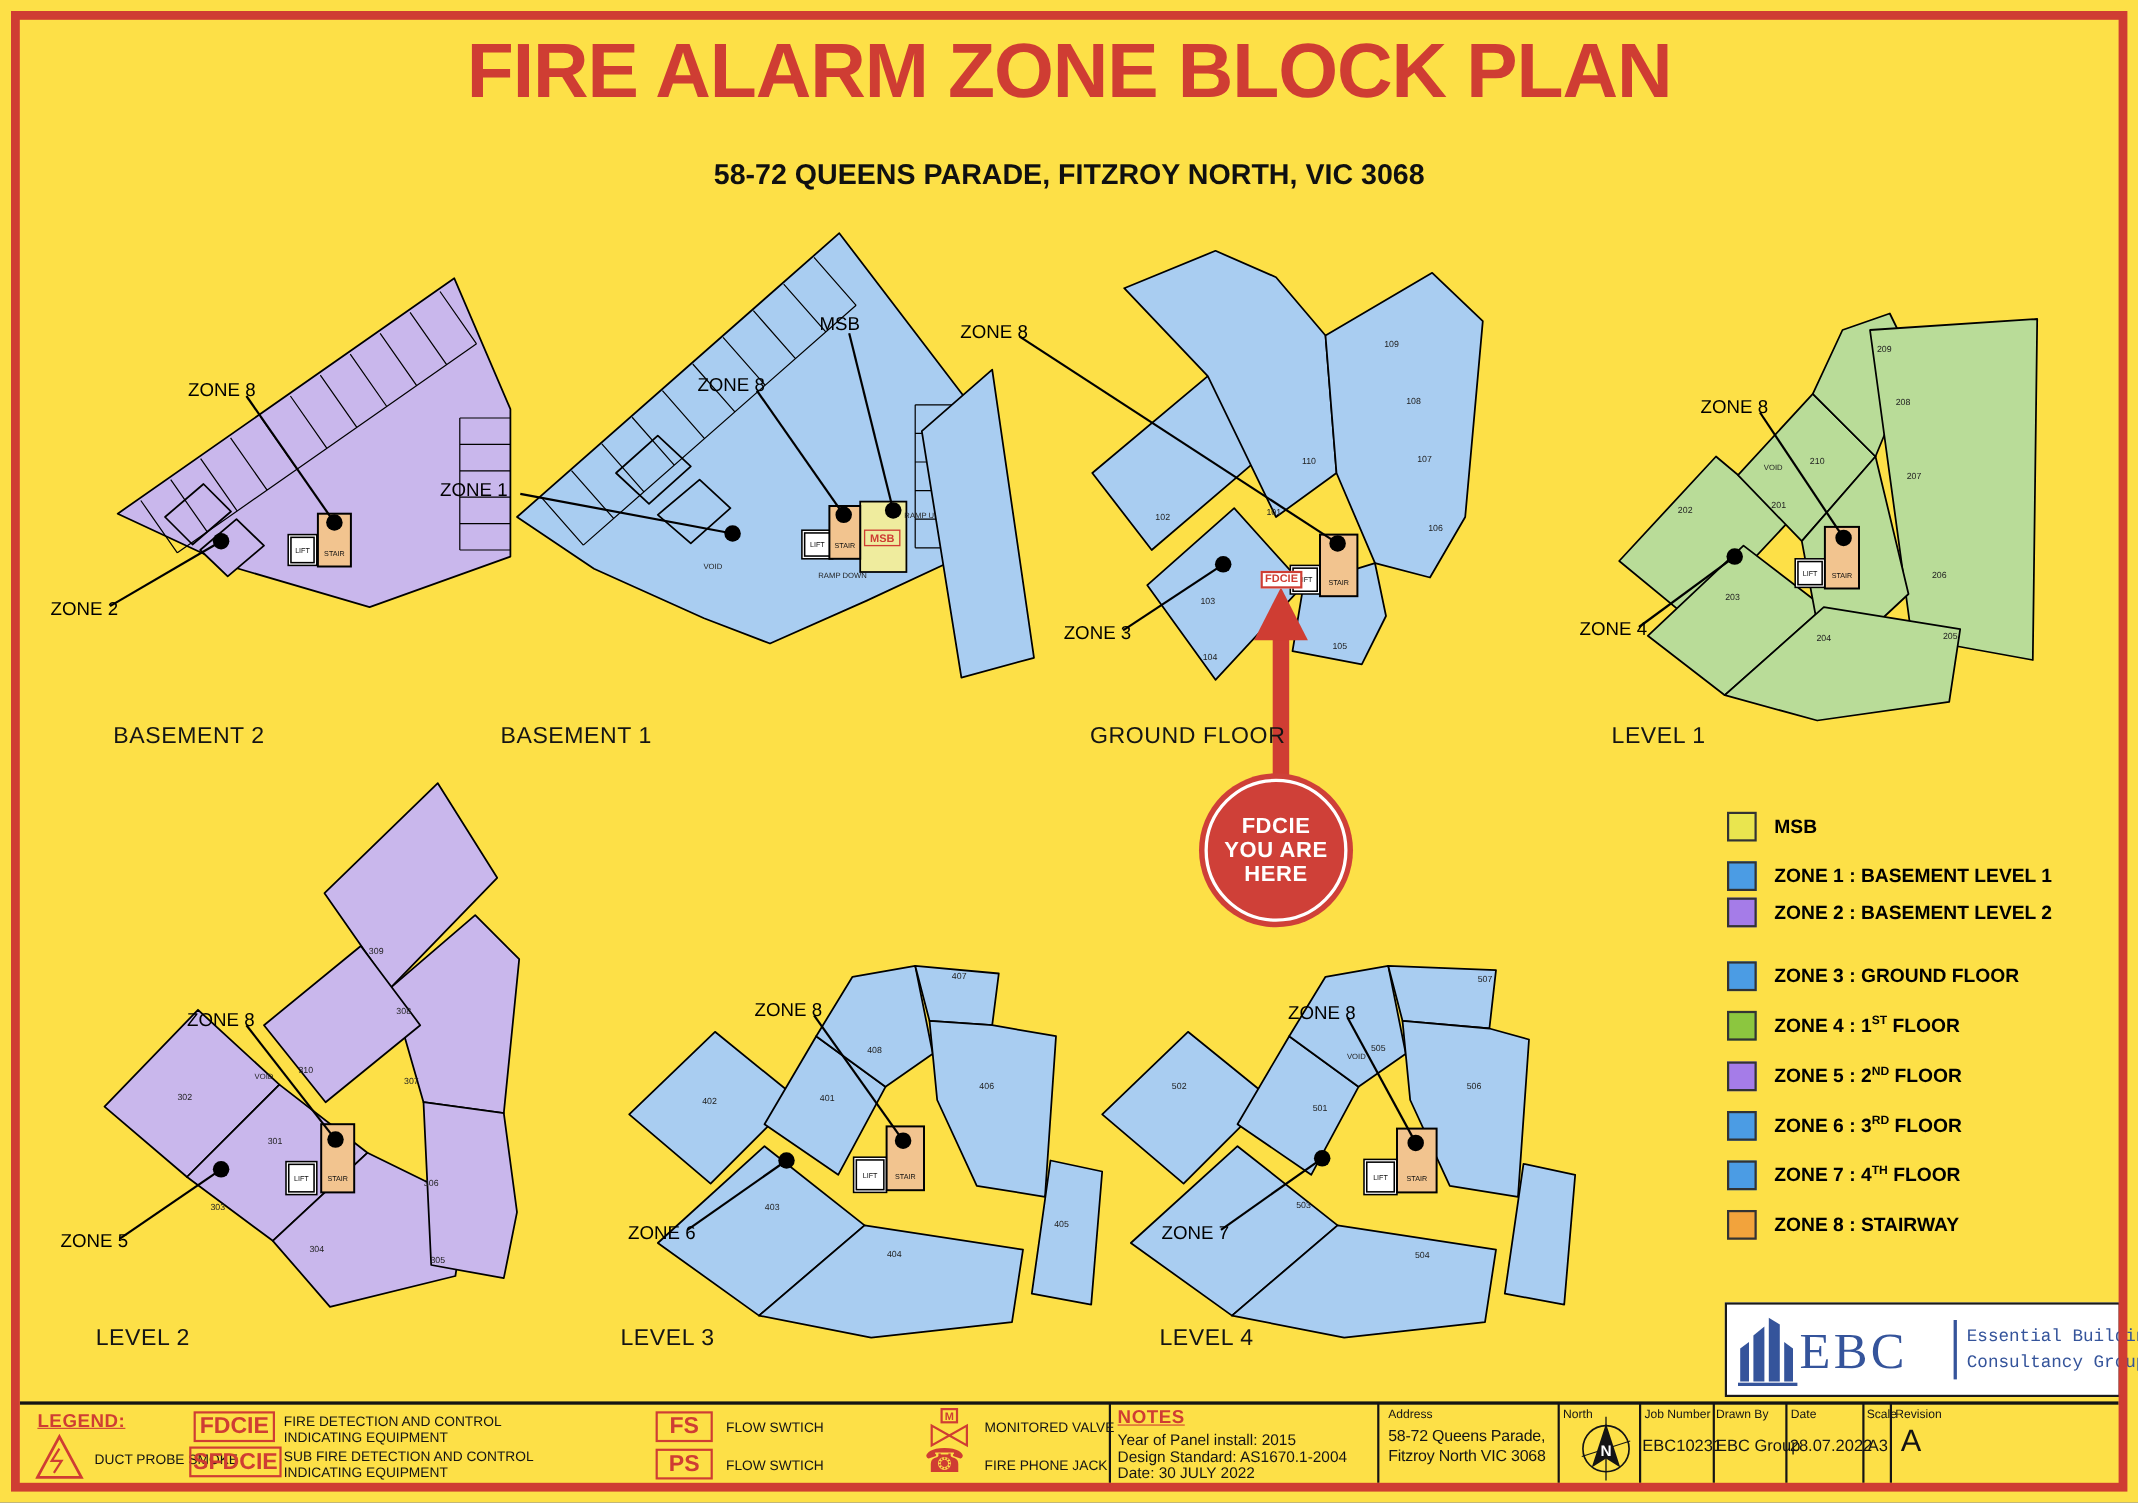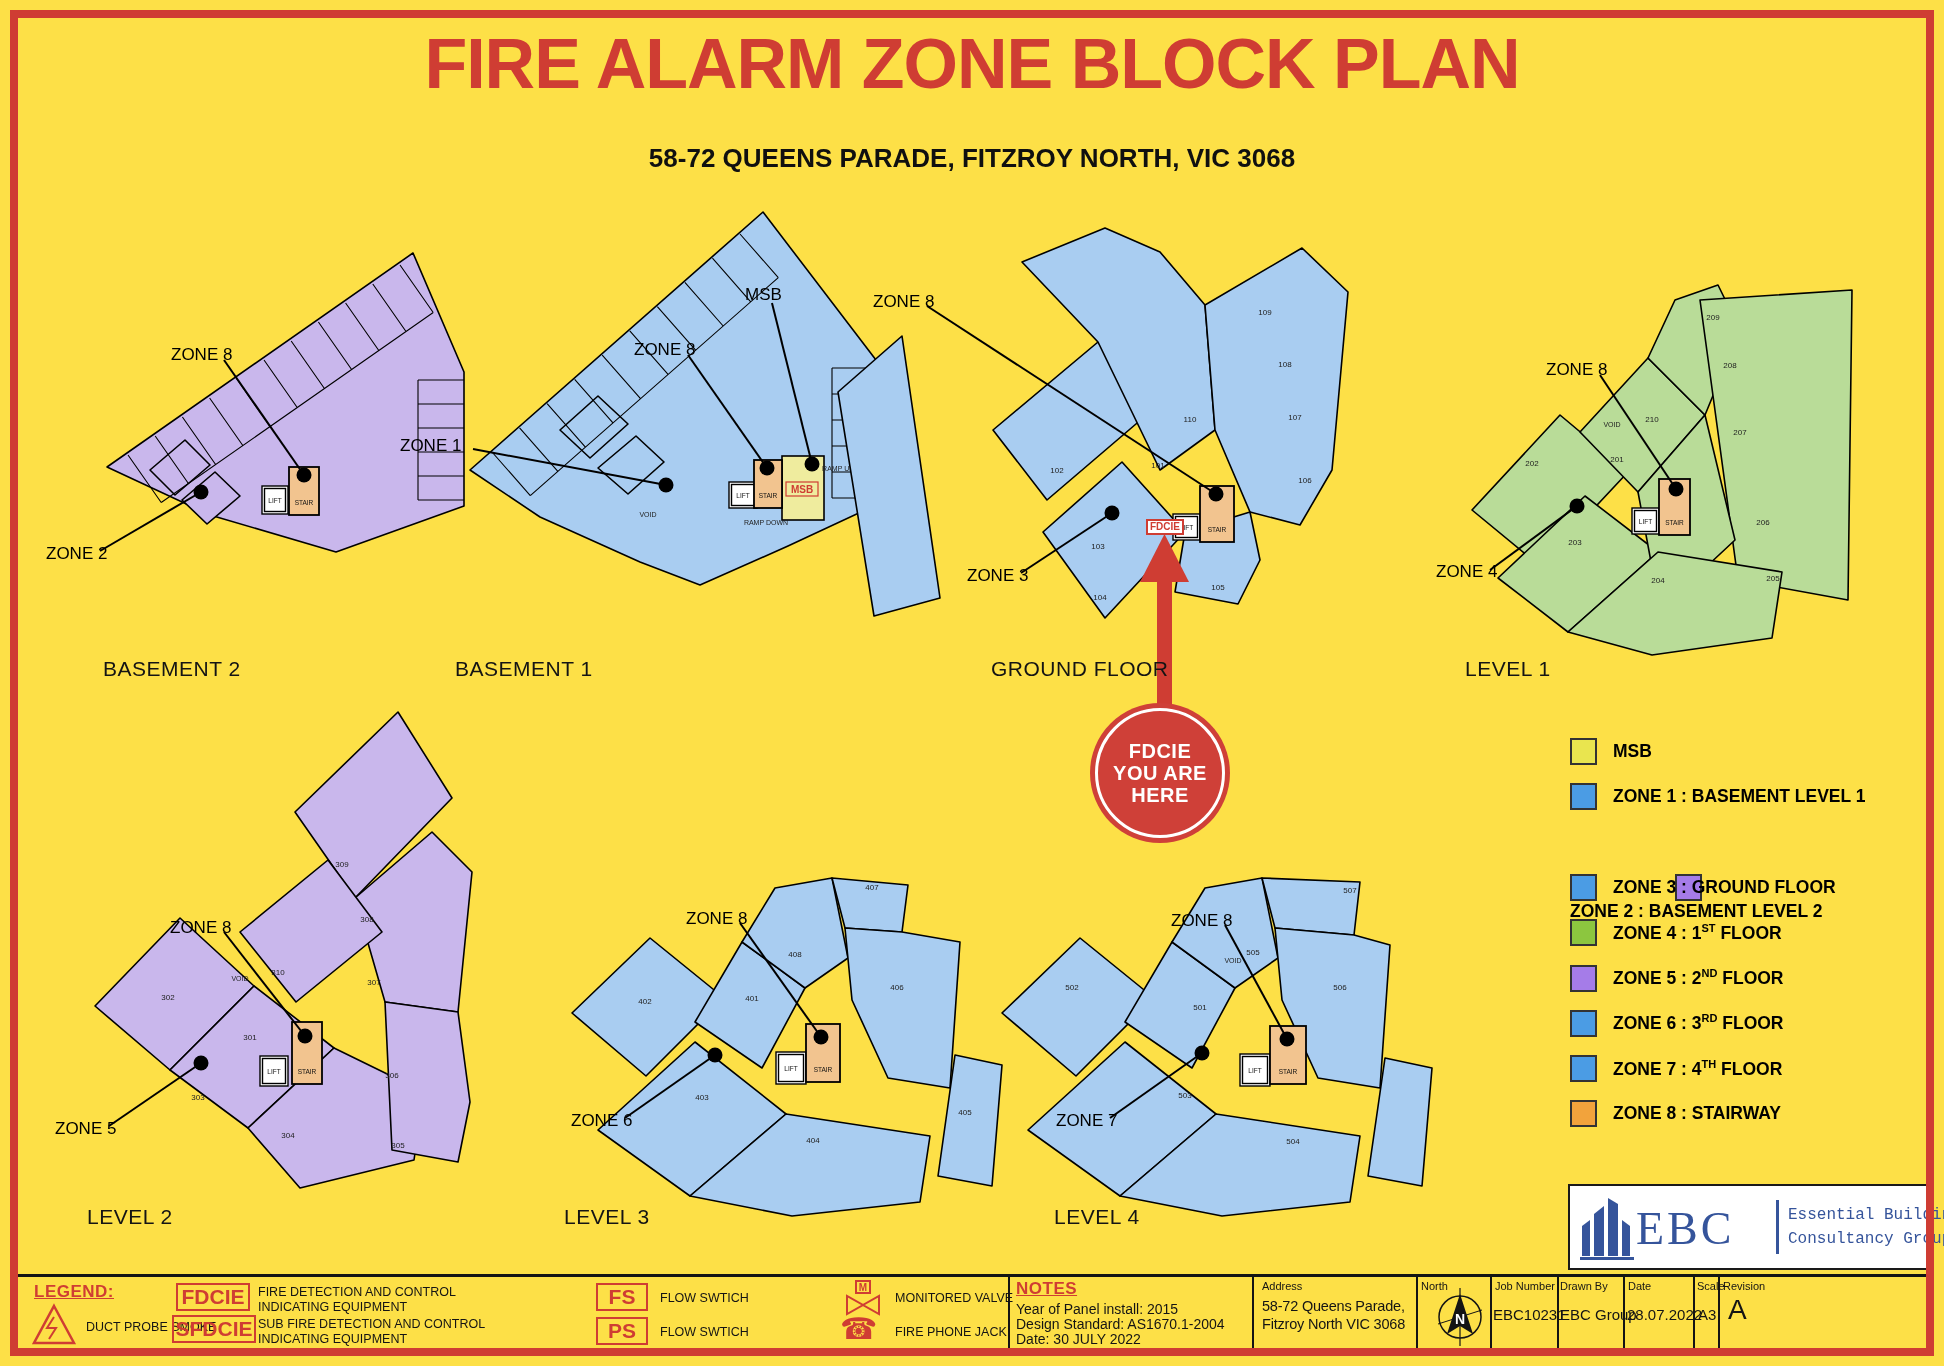--- a/index.html
+++ b/index.html
@@ -275,21 +275,21 @@
 
   <div id="legend-layer">
       <div class="legend-row" style="left: 1570px; top: 738px;">
         <div class="legend-swatch" style="background: rgb(233, 229, 79);"></div>
         <span class="legend-text">MSB</span>
       </div>
       <div class="legend-row" style="left: 1570px; top: 783.3px;">
         <div class="legend-swatch" style="background: rgb(75, 156, 228);"></div>
         <span class="legend-text">ZONE 1 : BASEMENT LEVEL 1</span>
       </div>
-      <div class="legend-row" style="left: 1570px; top: 874px; flex-direction: column;">
+      <div class="legend-row" style="left: 1570px; top: 816px;">
         <div class="legend-swatch" style="background: rgb(165, 124, 232);"></div>
         <span class="legend-text">ZONE 2 : BASEMENT LEVEL 2</span>
       </div>
       <div class="legend-row" style="left: 1570px; top: 873.9px;">
         <div class="legend-swatch" style="background: rgb(75, 156, 228);"></div>
         <span class="legend-text">ZONE 3 : GROUND FLOOR</span>
       </div>
       <div class="legend-row" style="left: 1570px; top: 919.2px;">
         <div class="legend-swatch" style="background: rgb(140, 198, 63);"></div>
         <span class="legend-text">ZONE 4 : 1<sup>ST</sup> FLOOR</span>

